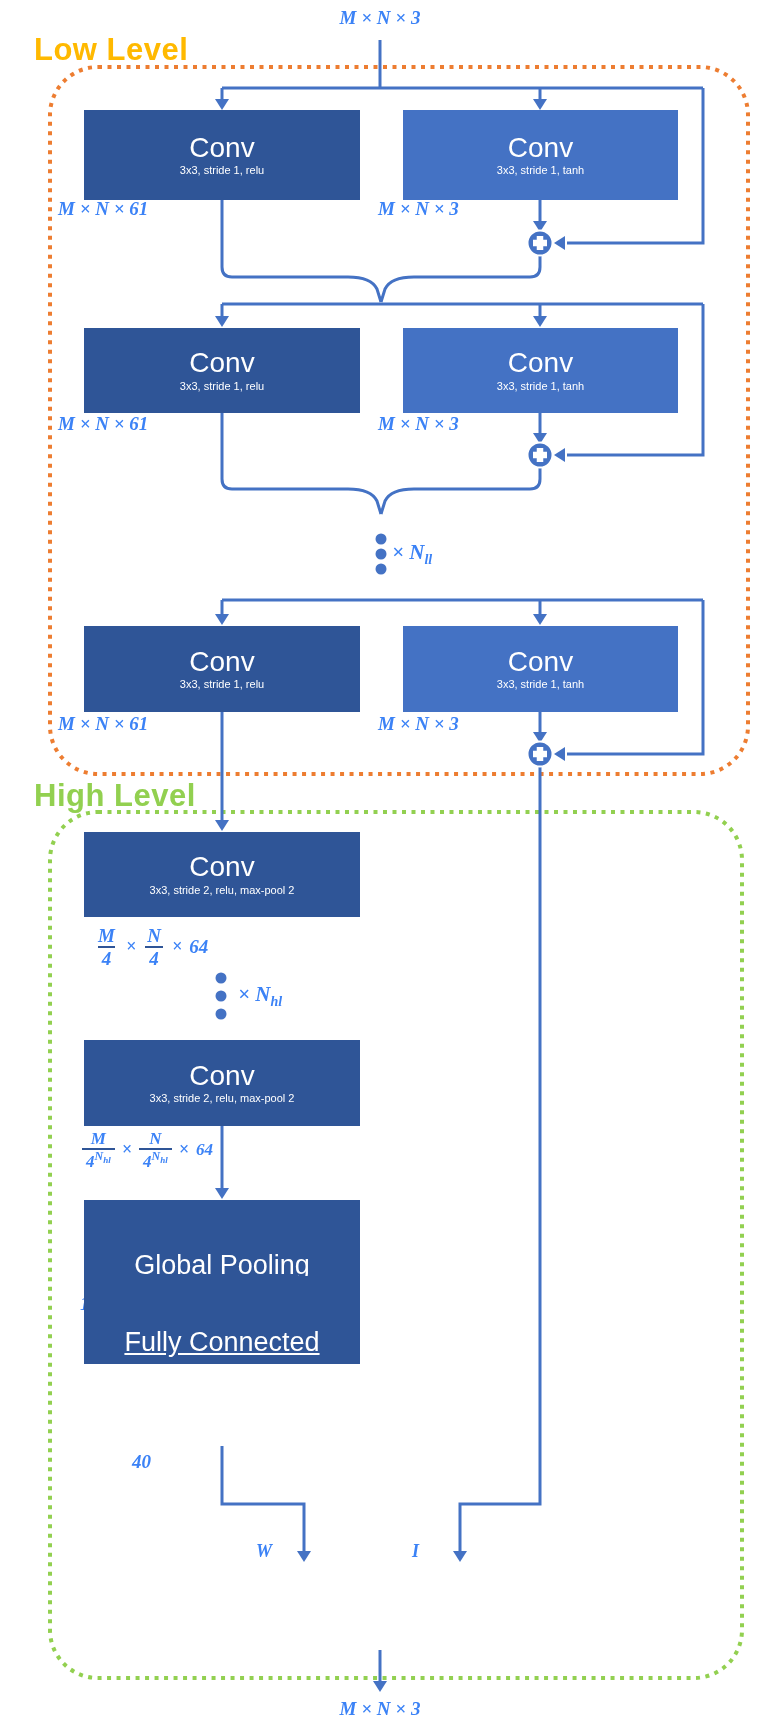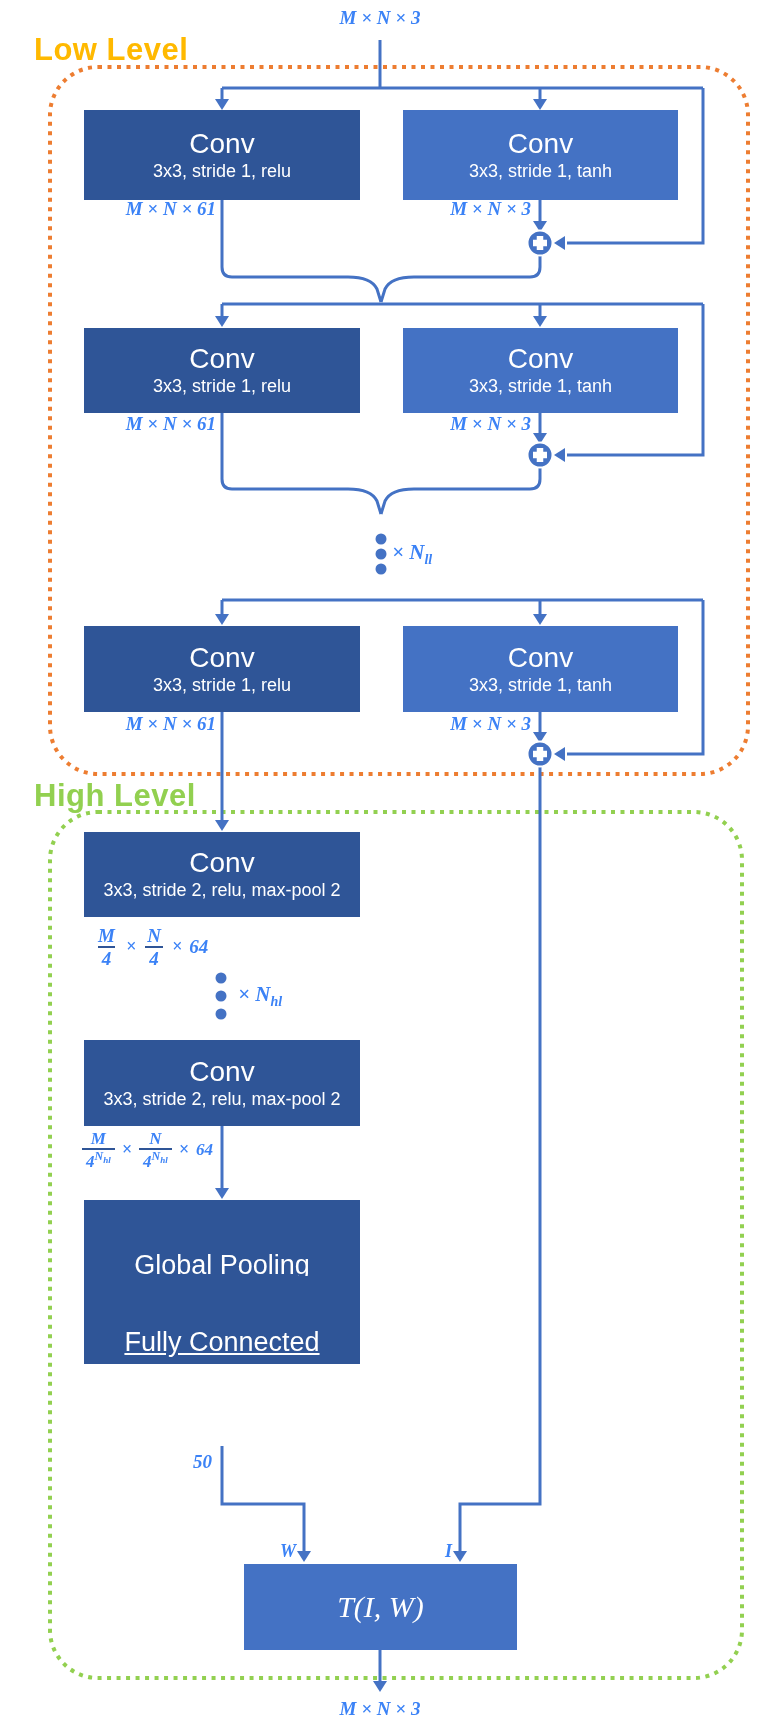--- a/index.html
+++ b/index.html
@@ -7,27 +7,27 @@
           font-family:"Liberation Sans",sans-serif;overflow:hidden;}
   svg.wires{position:absolute;left:0;top:0;}
 
   
   .block{position:absolute;display:flex;flex-direction:column;align-items:center;
          justify-content:center;color:#ffffff;text-align:right;}
   .dark{background:#2F5597;}
   .light{background:#4472C4;}
   .bt{font-size:28px;line-height:1.12;font-weight:400;}
   .bt2{font-size:27px;line-height:1.1;font-weight:400;margin-top:45px;}
-  .bs{font-size:18px;line-height:1.25;margin-top:1px;}
+  .bs{font-size:11px;line-height:1.25;margin-top:1px;}
   .tlabel{font-family:"Liberation Serif",serif;font-style:italic;font-size:30px;color:#ffffff;}
 
   
   .mlabel{position:absolute;color:#3b82f6;font-family:"Liberation Serif",serif;
           font-style:italic;font-weight:bold;font-size:19px;white-space:nowrap;line-height:1.1;}
-  .right{text-align:right;}
+  .right{text-align:left;}
   .center{text-align:center;}
   .mult{font-size:21px;}
   .mult sub{font-size:14px;}
   .fracrow{display:flex;align-items:center;gap:7px;}
   .frac{display:inline-flex;flex-direction:column;align-items:center;line-height:1.12;}
   .fnum{padding:0 4px;}
   .fden{border-top:2px solid #2F5597;padding:0 4px;}
   .ftimes{font-size:18px;}
   .fsup{font-size:12px;vertical-align:super;line-height:1;}
   .fss{font-size:9px;}
@@ -211,24 +211,21 @@
   </div>
 
   <div class="block dark" style="left:84px;top:1200px;width:276px;height:87px;">
     <div class="bt2">Global Pooling</div>
   </div>
   <div class="mlabel right" style="left:80px;top:1294px;width:138px;">1 × 1 × 64</div>
 
   <div class="block dark" style="left:84px;top:1276px;width:276px;height:88px;text-decoration:underline;">
     <div class="bt2">Fully Connected</div>
   </div>
-  <div class="mlabel right" style="left:132px;top:1452px;width:80px;">50</div>
+  <div class="mlabel right" style="left:132px;top:1452px;width:80px;">40</div>
 
   <div class="mlabel right wi" style="left:256px;top:1542px;width:40px;">W</div>
   <div class="mlabel right wi" style="left:412px;top:1542px;width:40px;">I</div>
 
-  <div class="block light" style="left:244px;top:1564px;width:273px;height:86px;">
-    <div class="tlabel">T(I, W)</div>
-  </div>
 
   <div class="mlabel center" style="left:280px;top:1699px;width:200px;">M × N × 3</div>
 
 </div>
 
 </body></html>

